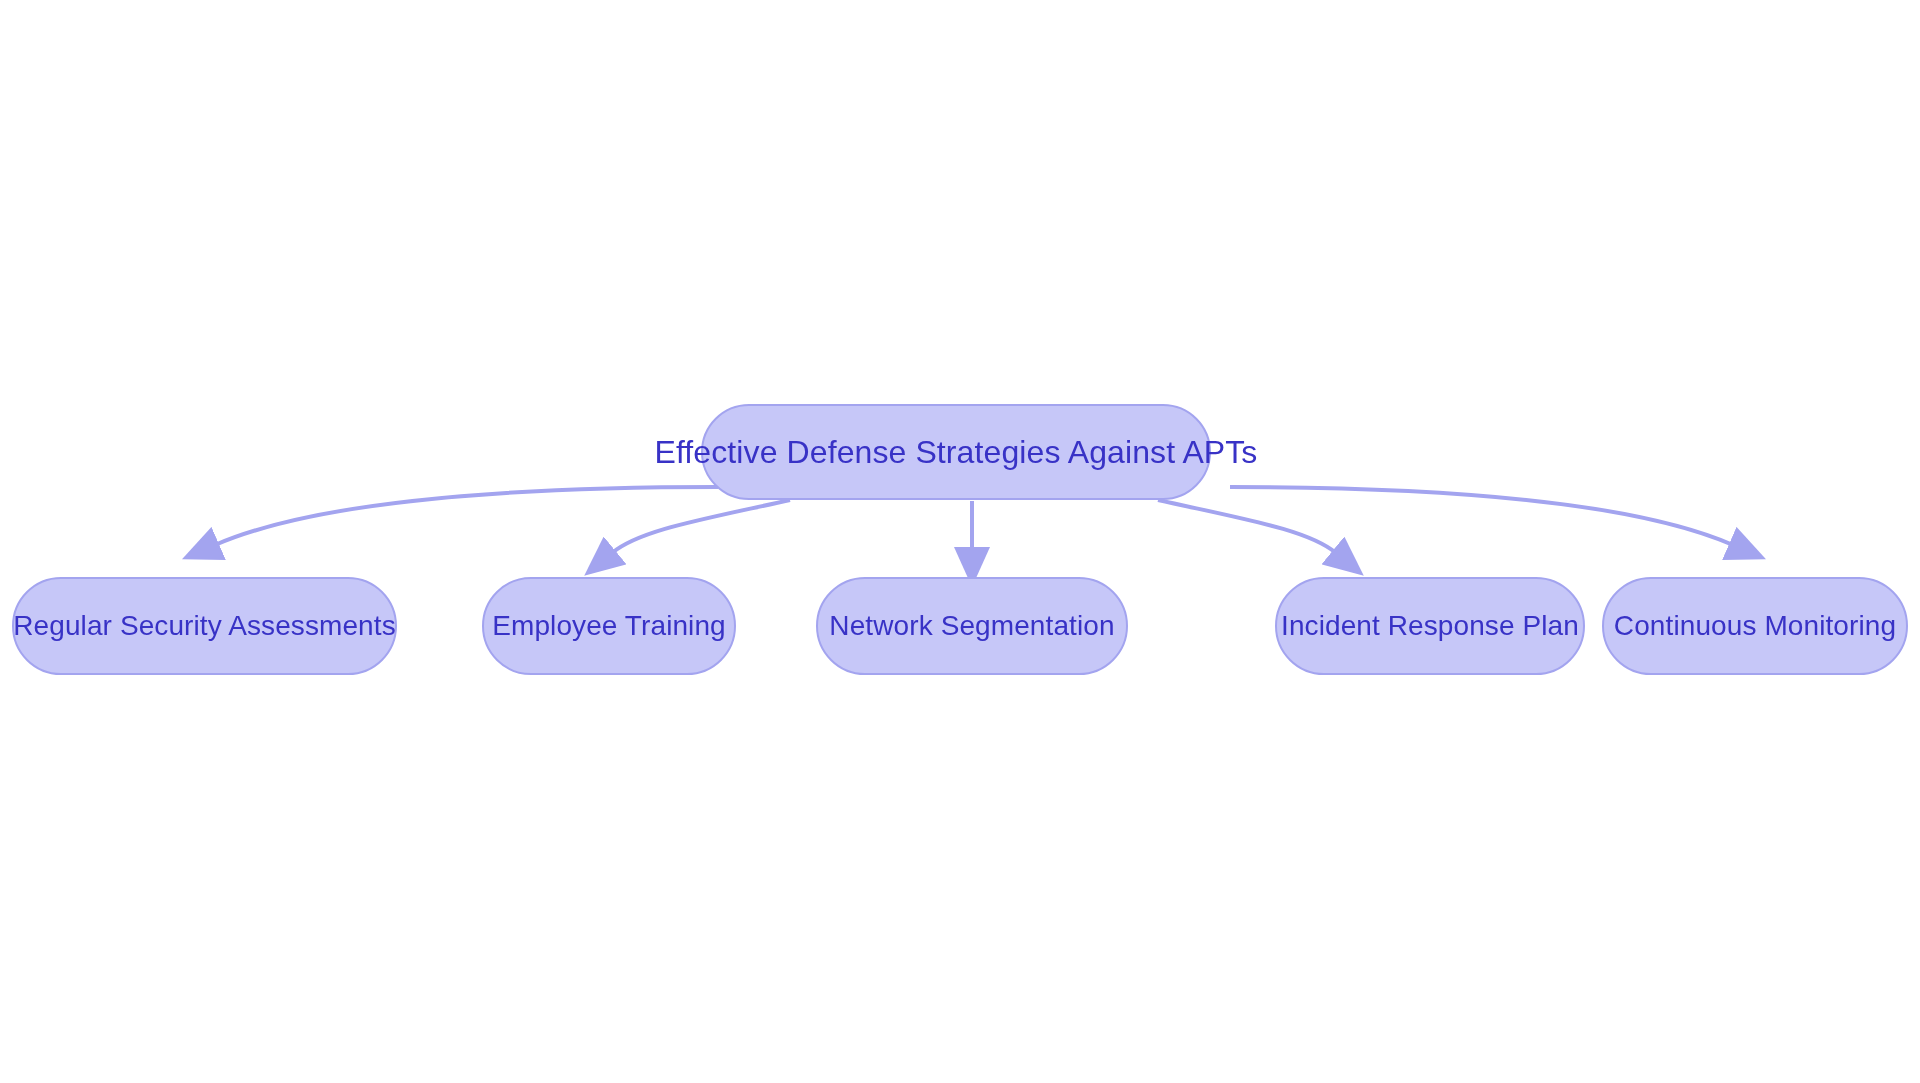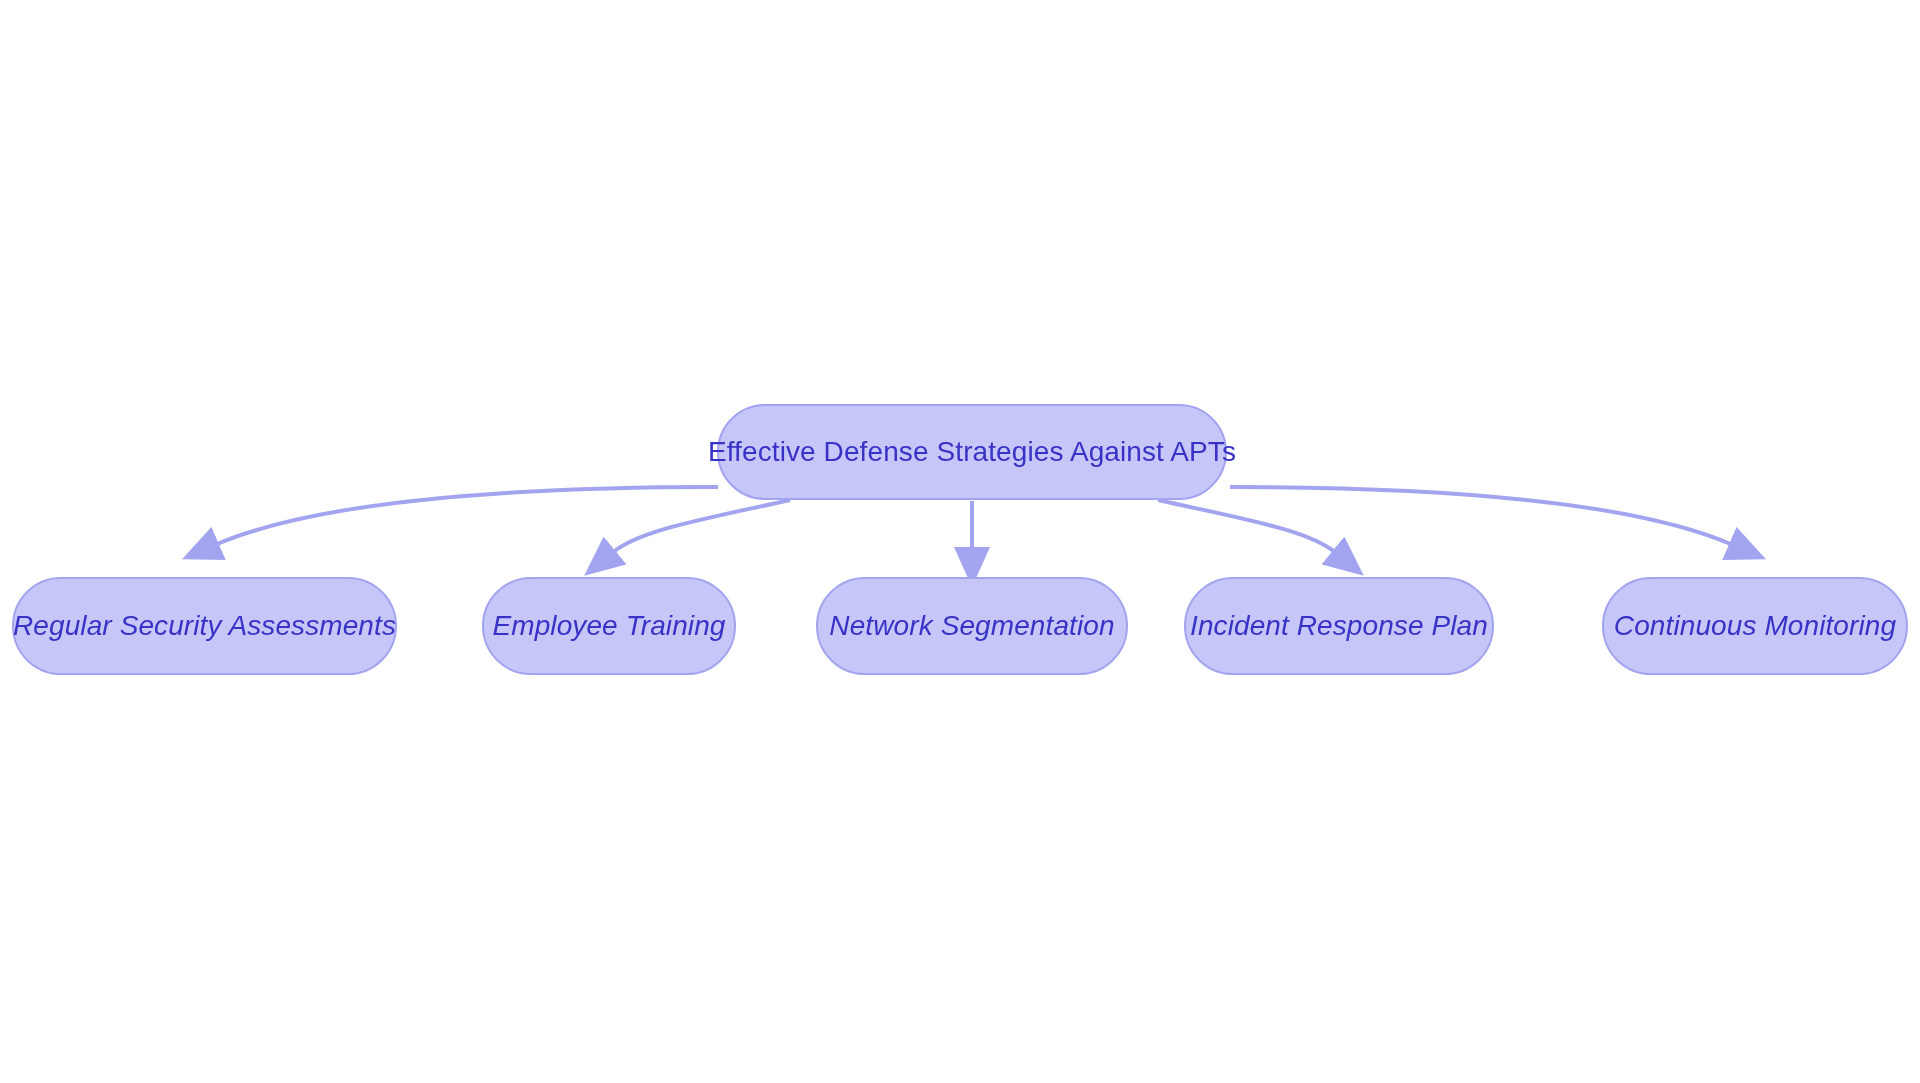--- a/index.html
+++ b/index.html
@@ -45,38 +45,37 @@
     user-select: none;
   }
 
   .node-label {
     display: block;
     line-height: 1;
     letter-spacing: 0.1px;
   }
 
   .node-root {
-    left: 717px;
+    left: 701px;
     top: 404px;
     width: 510px;
     height: 96px;
-    font-size: 28px;
+    font-size: 32px;
   }
 
   .node-leaf {
     top: 577px;
     height: 98px;
     font-size: 28px;
-    font-style: italic;
   }
 
   .leaf-0 { left: 12px;   width: 385px; }
   .leaf-1 { left: 482px;  width: 254px; }
   .leaf-2 { left: 816px;  width: 312px; }
-  .leaf-3 { left: 1184px; width: 310px; justify-content: center; }
+  .leaf-3 { left: 1275px; width: 310px; justify-content: center; }
   .leaf-4 { left: 1602px; width: 306px; justify-content: center; }
 </style>
 </head>
 <body>
 
 <div id="flowchart">
 
   <svg id="edge-layer" viewBox="0 0 1920 1083" width="1920" height="1083" xmlns="http://www.w3.org/2000/svg">
     <defs>
       <marker id="arrowhead" markerWidth="10" markerHeight="9" refX="1" refY="4.5" orient="auto" markerUnits="strokeWidth">

